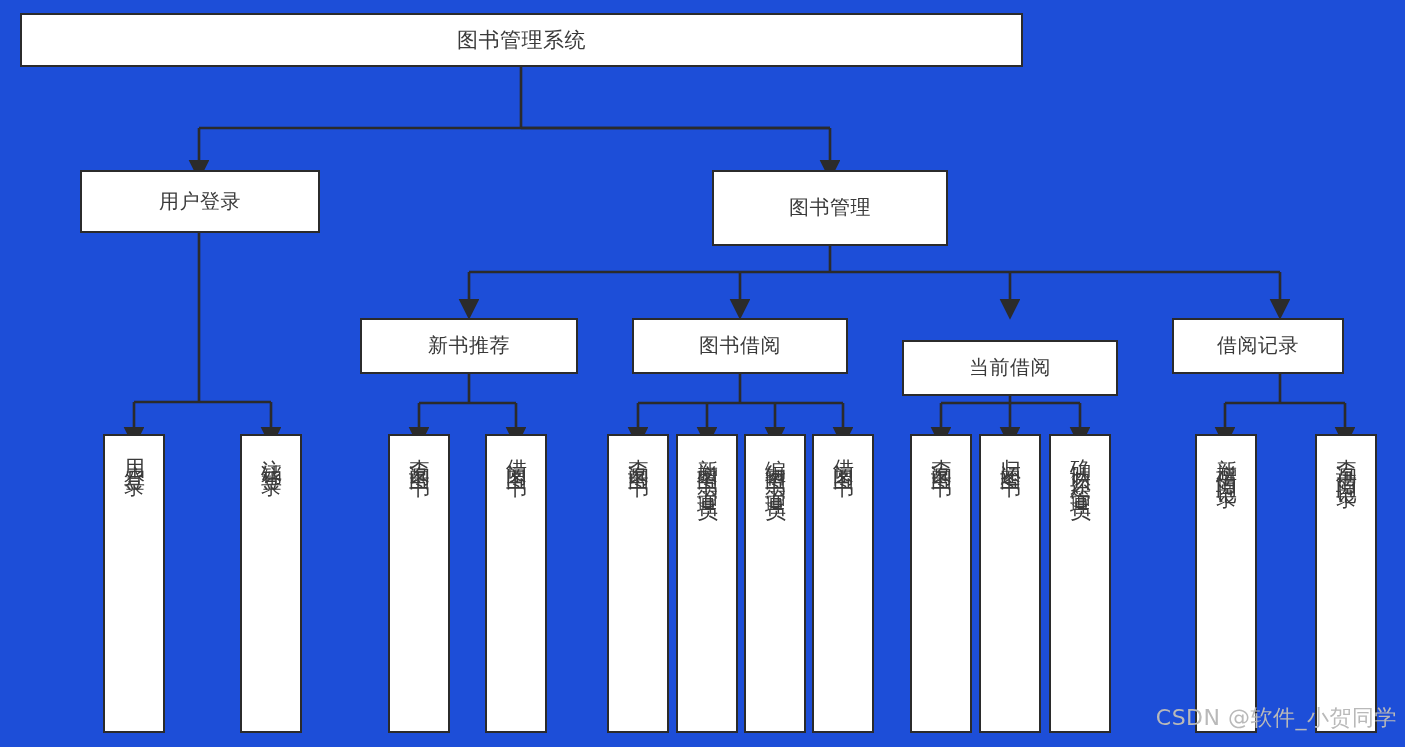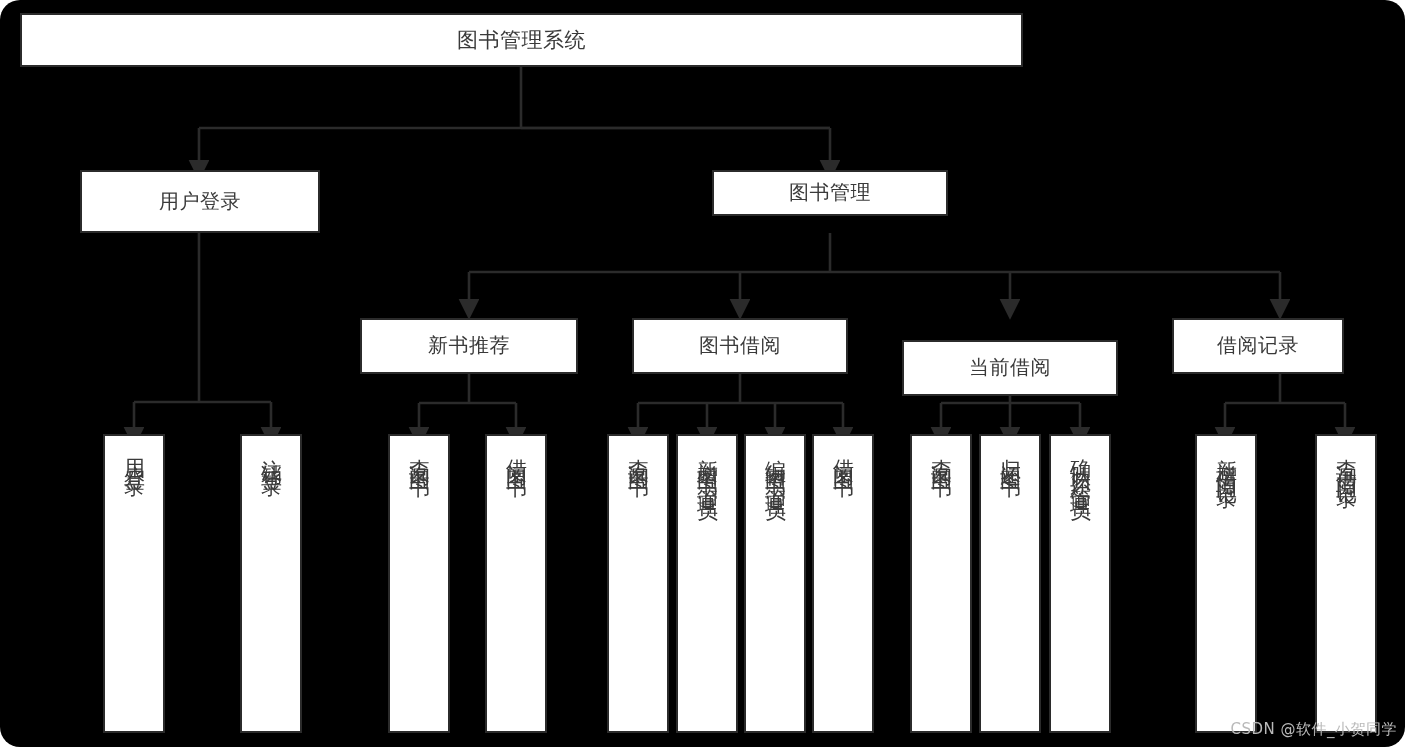--- a/index.html
+++ b/index.html
@@ -7,23 +7,22 @@
     padding: 0;
     background: #ffffff;
   }
   body {
     font-family: "DejaVu Sans", "Liberation Sans", sans-serif;
   }
   #diagram-root {
     position: relative;
     width: 1405px;
     height: 747px;
-    background: #000000;
+    background: #1d4ed8;
     overflow: hidden;
-    border-radius: 20px;
   }
   #connector-layer {
     position: absolute;
     left: 0;
     top: 0;
     width: 1405px;
     height: 747px;
     pointer-events: none;
   }
   .node {
@@ -59,22 +58,22 @@
     writing-mode: vertical-rl;
     text-orientation: upright;
     font-size: 21px;
     line-height: 1.0;
     letter-spacing: 6px;
     white-space: nowrap;
   }
   #watermark {
     position: absolute;
     right: 8px;
-    bottom: 8px;
-    font-size: 15px;
+    bottom: 14px;
+    font-size: 22px;
     color: #b9b9b9;
     white-space: nowrap;
     letter-spacing: 0.5px;
   }
 </style>
 </head>
 <body>
 
 <div id="diagram-root">
 
@@ -130,21 +129,21 @@
     </g>
   </svg>
 
   <div class="node level-0" style="left:20px; top:13px; width:1003px; height:54px;">
     <span class="node-label">图书管理系统</span>
   </div>
 
   <div class="node level-1" style="left:80px; top:170px; width:240px; height:63px;">
     <span class="node-label">用户登录</span>
   </div>
-  <div class="node level-1" style="left:712px; top:170px; width:236px; height:46px;">
+  <div class="node level-1" style="left:712px; top:170px; width:236px; height:76px;">
     <span class="node-label">图书管理</span>
   </div>
 
   <div class="node level-2" style="left:360px; top:318px; width:218px; height:56px;">
     <span class="node-label">新书推荐</span>
   </div>
   <div class="node level-2" style="left:632px; top:318px; width:216px; height:56px;">
     <span class="node-label">图书借阅</span>
   </div>
   <div class="node level-2" style="left:902px; top:318px; width:216px; height:56px;margin-top:22px;">

